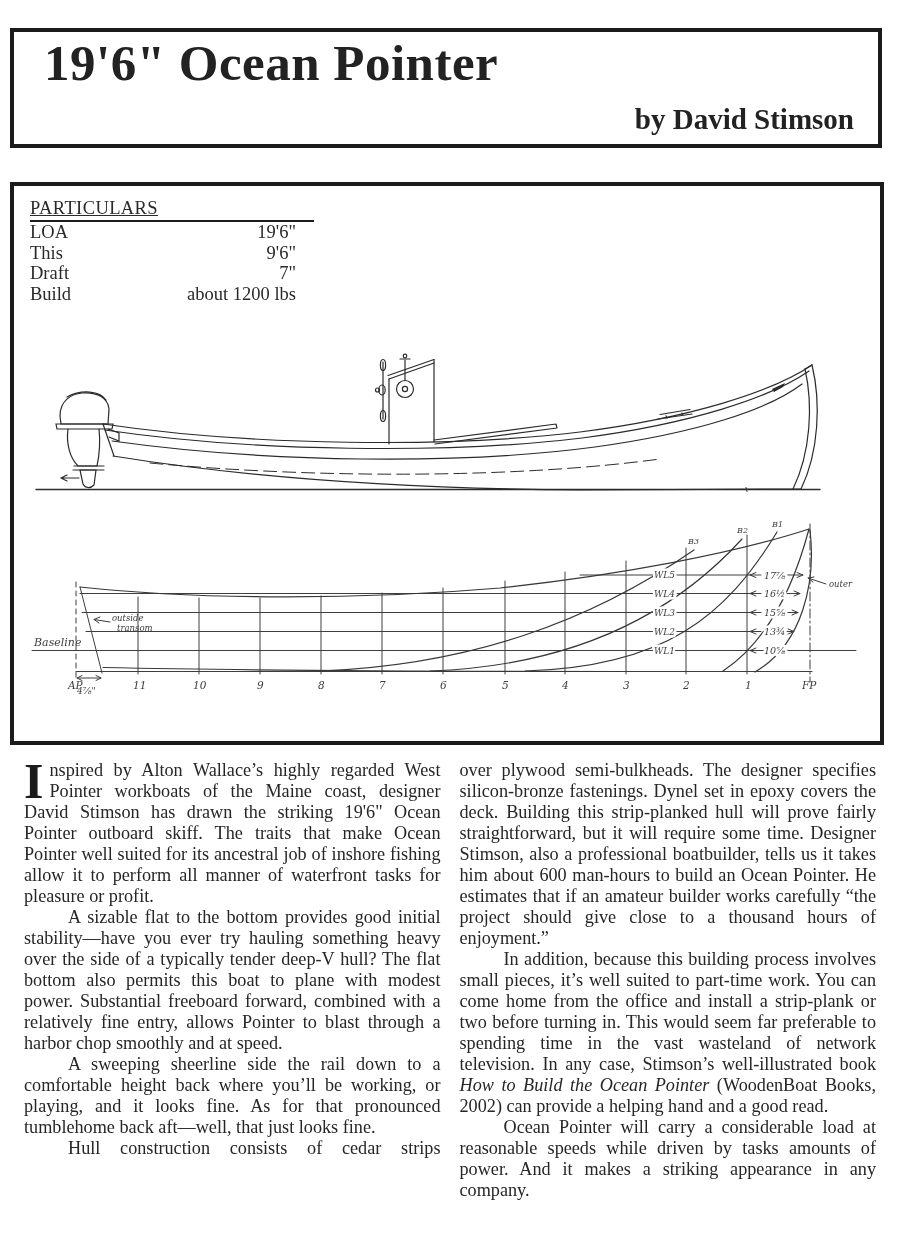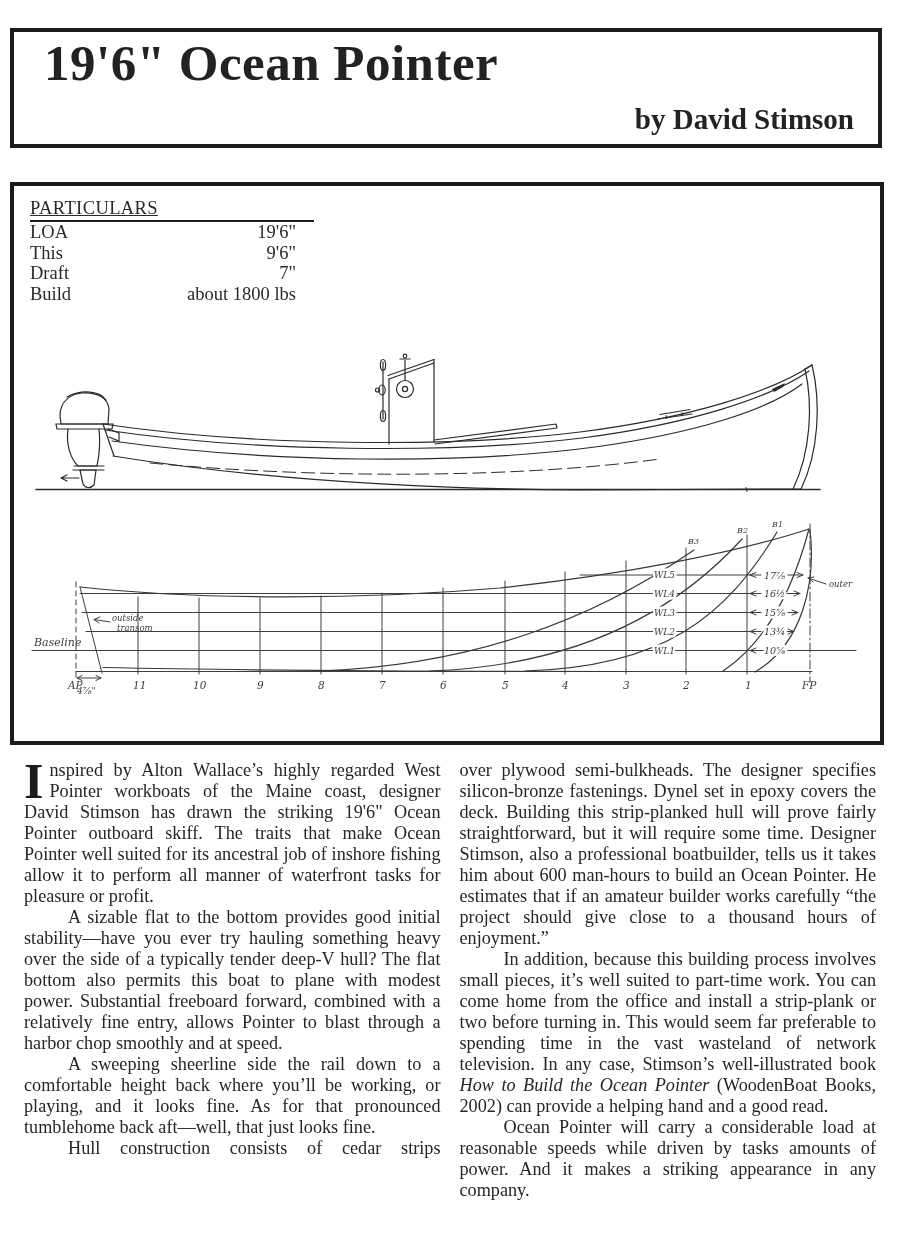--- a/index.html
+++ b/index.html
@@ -59,21 +59,21 @@
       <div class="p-row">
         <span>This</span>
         <span>9'6"</span>
       </div>
       <div class="p-row">
         <span>Draft</span>
         <span>7"</span>
       </div>
       <div class="p-row">
         <span>Build</span>
-        <span>about 1800 lbs</span>
+        <span>about 1200 lbs</span>
       </div>
     </div>
 
     <svg class="profile" width="860" height="178" viewBox="0 0 860 178">
       <g stroke="#2b2b2b" fill="none" stroke-width="1.2" stroke-linecap="round">
 
         <line x1="16" y1="157.5" x2="800" y2="157.5" stroke-width="1.4"></line>
         <line x1="726" y1="155.5" x2="727" y2="159.5" stroke-width="1"></line>
 
         <path d="M83,92 C230,114 430,116 560,100 C670,86 752,60 792,33"></path>

